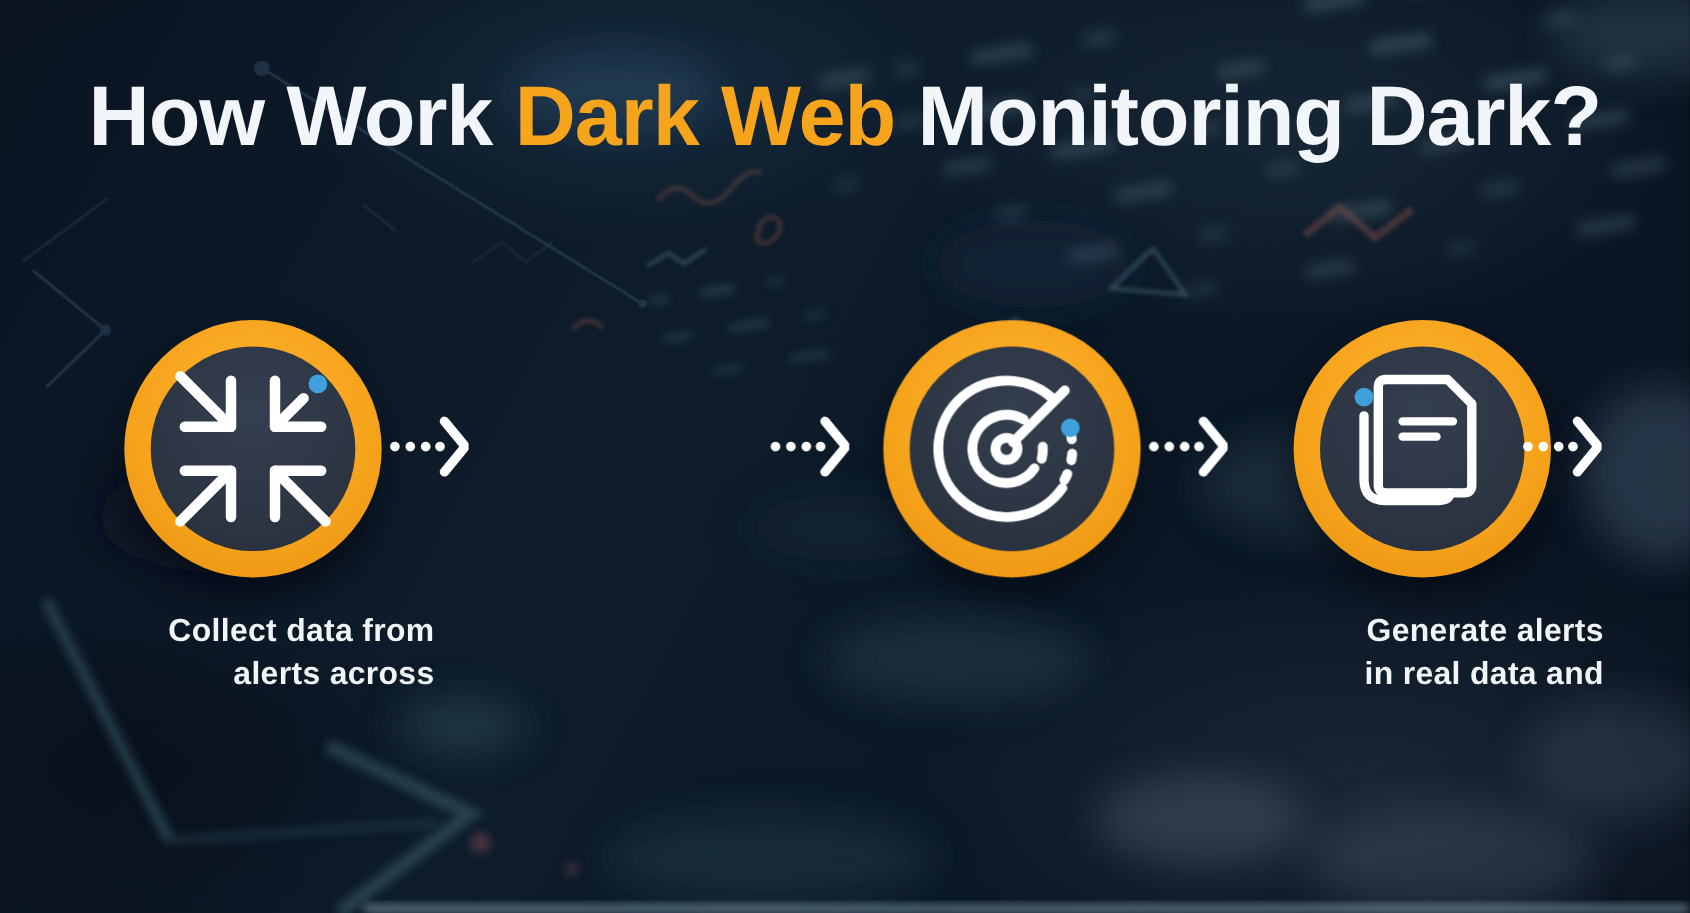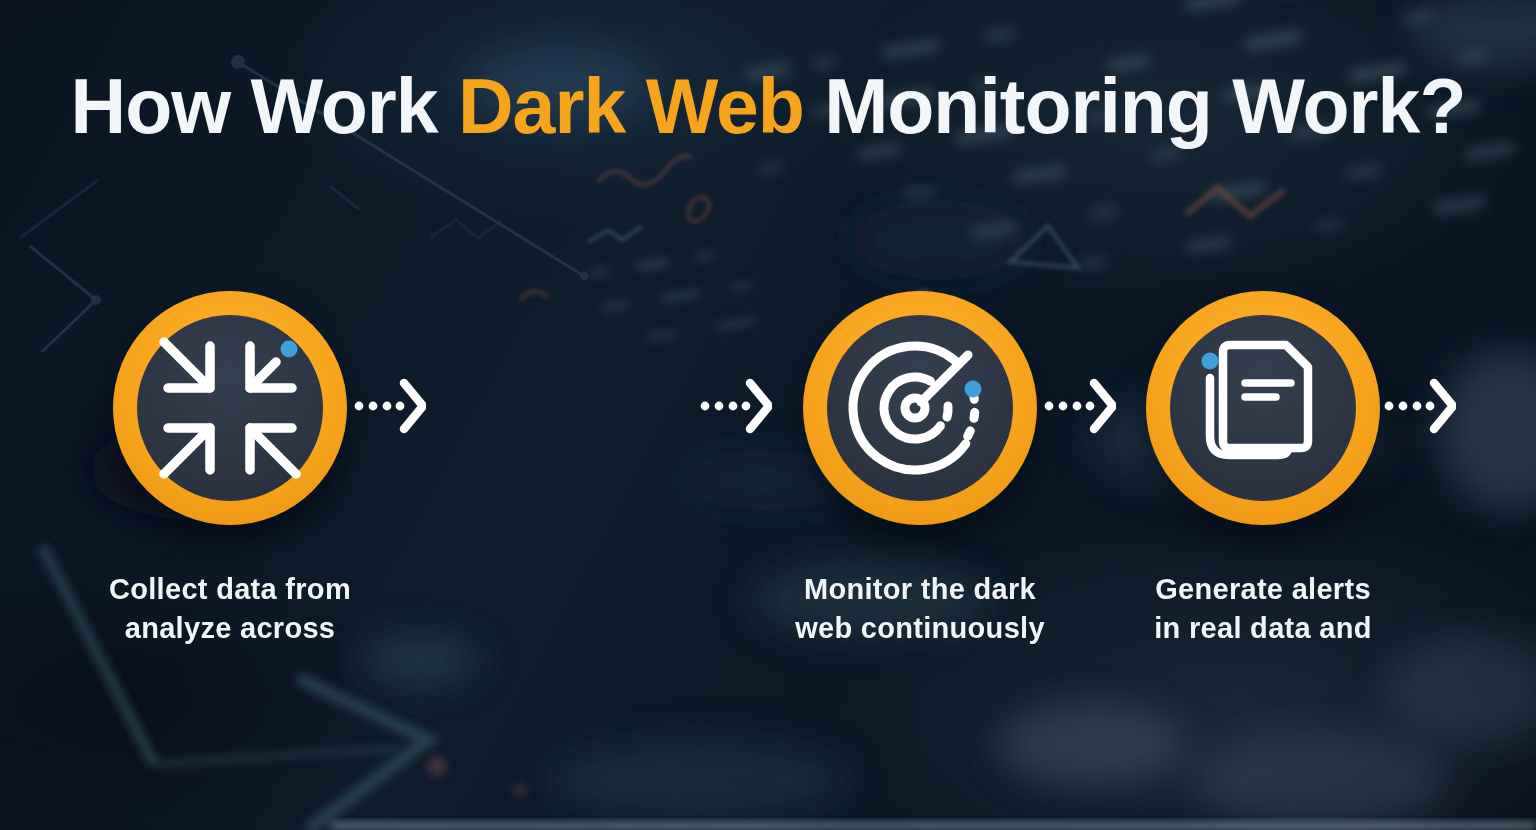--- a/index.html
+++ b/index.html
@@ -27,25 +27,25 @@
     background:radial-gradient(circle at 50% 38%, #FFB32E 0%, #F7A41D 55%, #EE9712 85%, #E18B0C 100%);
     display:flex;align-items:center;justify-content:center;
     box-shadow:0 16px 30px rgba(2,6,12,.5);
   }
   .icon-circle{
     width:186px;height:186px;border-radius:50%;
     background:radial-gradient(circle at 50% 32%, #343F4F 0%, #2D3543 62%, #272F3C 100%);
     display:flex;align-items:center;justify-content:center;
   }
   .caption{
-    margin-top:45px;color:#F1F5F7;font-size:29px;font-weight:700;
-    line-height:39px;letter-spacing:.3px;
+    margin-top:30px;color:#F1F5F7;font-size:29px;font-weight:700;
+    line-height:39px;letter-spacing:.3px;text-align:right;
   }
   .arrow{position:absolute;top:374px;z-index:2;}
-  #step-1{left:65px}  #step-2{left:408px}  #step-3{left:755px}  #step-4{left:1098px}
+  #step-1{left:65px}  #step-2{left:408px}  #step-3{left:755px}  #step-4{left:1128px}
   #arrow-1{left:354px} #arrow-2{left:700px} #arrow-3{left:1044px} #arrow-4{left:1384px}
 </style>
 </head>
 <body>
 
 <div class="canvas">
 
   <svg class="bg" width="1536" height="830" viewBox="0 0 1536 830" aria-hidden="true">
     <defs>
       <filter id="b2" x="-50%" y="-50%" width="200%" height="200%">
@@ -157,21 +157,21 @@
 
     <g stroke="#3E6472" fill="none" filter="url(#b4)">
       <path d="M42,546 L154,764" stroke-width="10" opacity=".5"></path>
       <path d="M298,678 L428,740 L308,830" stroke-width="13" opacity=".5"></path>
       <path d="M154,764 L398,748" stroke-width="7" opacity=".3"></path>
     </g>
 
     <rect x="330" y="822" width="1206" height="8" rx="4" fill="#A6C6D6" opacity=".5" filter="url(#b4)"></rect>
   </svg>
 
-  <h1 class="title"><span>How Work </span><span class="hl">Dark Web</span><span> Monitoring Work?</span></h1>
+  <h1 class="title"><span>How Work </span><span class="hl">Dark Web</span><span> Monitoring Dark?</span></h1>
 
   <div class="step" id="step-1">
     <div class="badge">
       <div class="icon-circle">
         <svg width="160" height="160" viewBox="-80 -80 160 160">
           <g stroke="#FFFFFF" stroke-width="9.5" fill="none" stroke-linecap="round" stroke-linejoin="round">
             <path d="M-20,-62 L-20,-20 L-62,-20"></path>
               <path d="M-20,-20 L-66,-66"></path>
             <path d="M20,-62 L20,-20 L62,-20"></path>
               <path d="M20,-20 L46,-46"></path>
@@ -179,21 +179,21 @@
               <path d="M-20,20 L-66,66"></path>
             <path d="M20,62 L20,20 L62,20"></path>
               <path d="M20,20 L66,66"></path>
           </g>
           <circle cx="59" cy="-59" r="8.5" fill="#3FA0DC"></circle>
         </svg>
       </div>
     </div>
     <div class="caption">
       <div>Collect data from</div>
-      <div>analyze across</div>
+      <div>alerts across</div>
     </div>
   </div>
 
   <svg class="arrow" id="arrow-1" width="72" height="64" viewBox="0 0 72 64">
     <g fill="#FFFFFF">
         <circle cx="5" cy="32" r="4.4"></circle>
         <circle cx="19" cy="32" r="4.4"></circle>
         <circle cx="33" cy="32" r="4.4"></circle>
         <circle cx="46" cy="32" r="4.4"></circle>
       </g>
@@ -220,24 +220,20 @@
             <path d="M20.4,17.8 A31,31 0 1 1 10.5,-26.8"></path>
             <circle cx="-5" cy="0" r="10"></circle>
             <path d="M1,-6 L48,-53"></path>
             <path d="M53.2,-14.5 A60,60 0 0 1 43.2,35.3" stroke-dasharray="6 13"></path>
             <path d="M28,-2 A33,33 0 0 1 27,9"></path>
           </g>
           <circle cx="53" cy="-19" r="8.5" fill="#3FA0DC"></circle>
         </svg>
       </div>
     </div>
-    <div class="caption">
-      <div>Monitor the dark</div>
-      <div>web continuously</div>
-    </div>
   </div>
 
   <svg class="arrow" id="arrow-3" width="72" height="64" viewBox="0 0 72 64">
     <g fill="#FFFFFF">
         <circle cx="5" cy="32" r="4.4"></circle>
         <circle cx="19" cy="32" r="4.4"></circle>
         <circle cx="33" cy="32" r="4.4"></circle>
         <circle cx="46" cy="32" r="4.4"></circle>
       </g>
     <path d="M50,9 L69,32 L50,55" stroke="#FFFFFF" stroke-width="8.5" fill="none" stroke-linecap="round" stroke-linejoin="round"></path>

